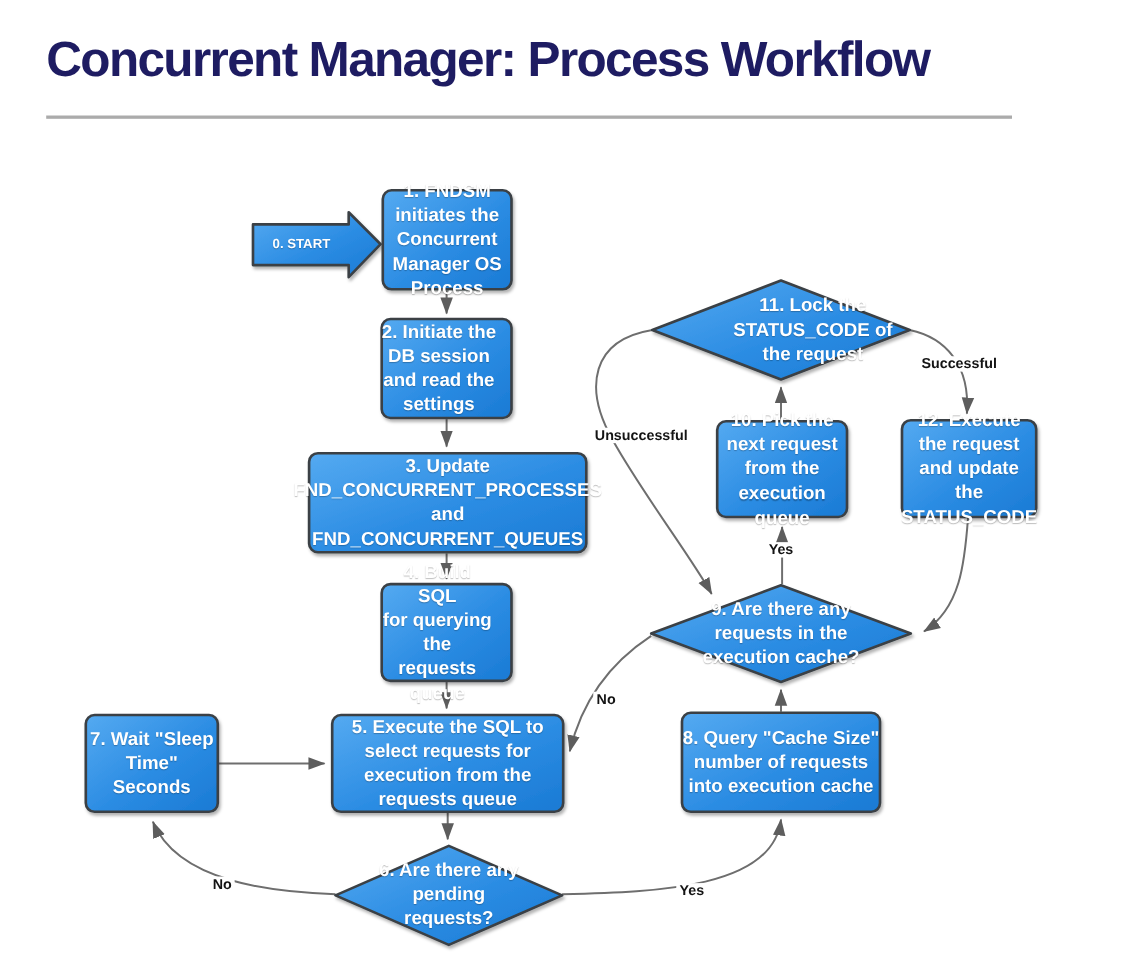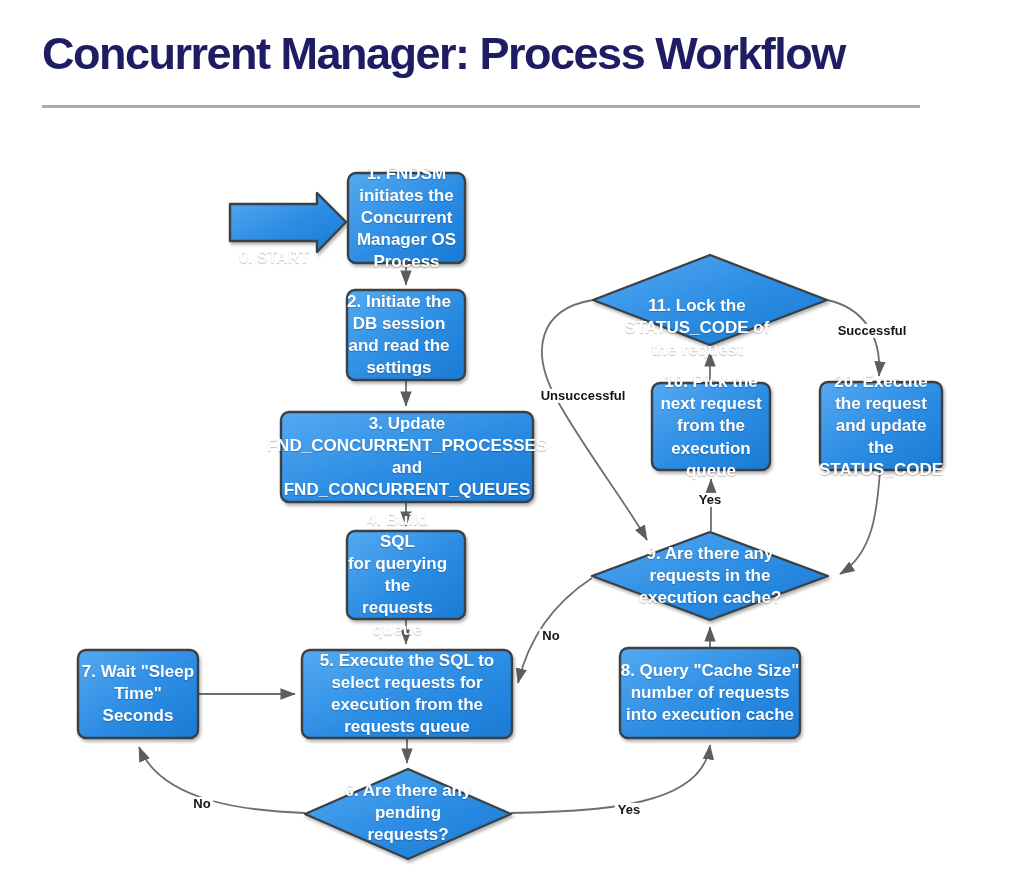--- a/index.html
+++ b/index.html
@@ -9,21 +9,21 @@
          letter-spacing:-1.5px;color:var(--title-color,#1e1c62);}
   .rule{position:absolute;left:42px;top:105px;width:878px;height:3px;
         background:var(--divider,#ababab);}
   .layer{position:absolute;left:0;top:0;}
   .shape{stroke:var(--node-border,#3a4045);stroke-width:2.4;stroke-linejoin:round;}
   .conn{fill:none;stroke:var(--connector,#6e6e6e);stroke-width:1.8;}
   .ntext{position:absolute;display:flex;align-items:center;justify-content:center;
          text-align:center;color:var(--node-text,#ffffff);font-weight:bold;font-size:17px;
          line-height:1.3;white-space:pre-line;pointer-events:none;
          text-shadow:0 1px 1px rgba(0,0,0,0.25);}
-  .start-text{font-size:16px;margin-top:36px;}
+  .start-text{font-size:12px;}
   .elabel{position:absolute;transform:translate(-50%,-50%);font-weight:bold;font-size:13px;
           color:#141414;background:#ffffff;padding:0 3px;line-height:1.1;white-space:nowrap;}
 </style>
 </head>
 <body>
 
 <div class="page">
 
   <h1 class="title">Concurrent Manager: Process Workflow</h1>
   <div class="rule"></div>
@@ -99,32 +99,32 @@
 Time"
 Seconds</div>
   <div class="ntext" style="left:620px;top:648px;width:180px;height:90px;">8. Query "Cache Size"
 number of requests
 into execution cache</div>
   <div class="ntext" style="left:652px;top:383px;width:118px;height:87px;">10. Pick the
 next request
 from the
 execution
 queue</div>
-  <div class="ntext" style="left:820px;top:382px;width:122px;height:88px;">20. Execute
+  <div class="ntext" style="left:820px;top:382px;width:122px;height:88px;">12. Execute
 the request
 and update
 the
 STATUS_CODE</div>
   <div class="ntext" style="left:322px;top:780px;width:172px;height:66px;">6. Are there any
 pending
 requests?</div>
   <div class="ntext" style="left:622px;top:544px;width:176px;height:64px;">9. Are there any
 requests in the
 execution cache?</div>
-  <div class="ntext" style="left:613px;top:268px;width:168px;height:64px;margin-top:28px;">11. Lock the
+  <div class="ntext" style="left:655px;top:268px;width:168px;height:64px;">11. Lock the
 STATUS_CODE of
 the request</div>
 
   <div class="elabel" style="left:583px;top:396px;">Unsuccessful</div>
   <div class="elabel" style="left:872px;top:331px;">Successful</div>
   <div class="elabel" style="left:710px;top:500px;">Yes</div>
   <div class="elabel" style="left:551px;top:636px;">No</div>
   <div class="elabel" style="left:202px;top:804px;">No</div>
   <div class="elabel" style="left:629px;top:810px;">Yes</div>
 

